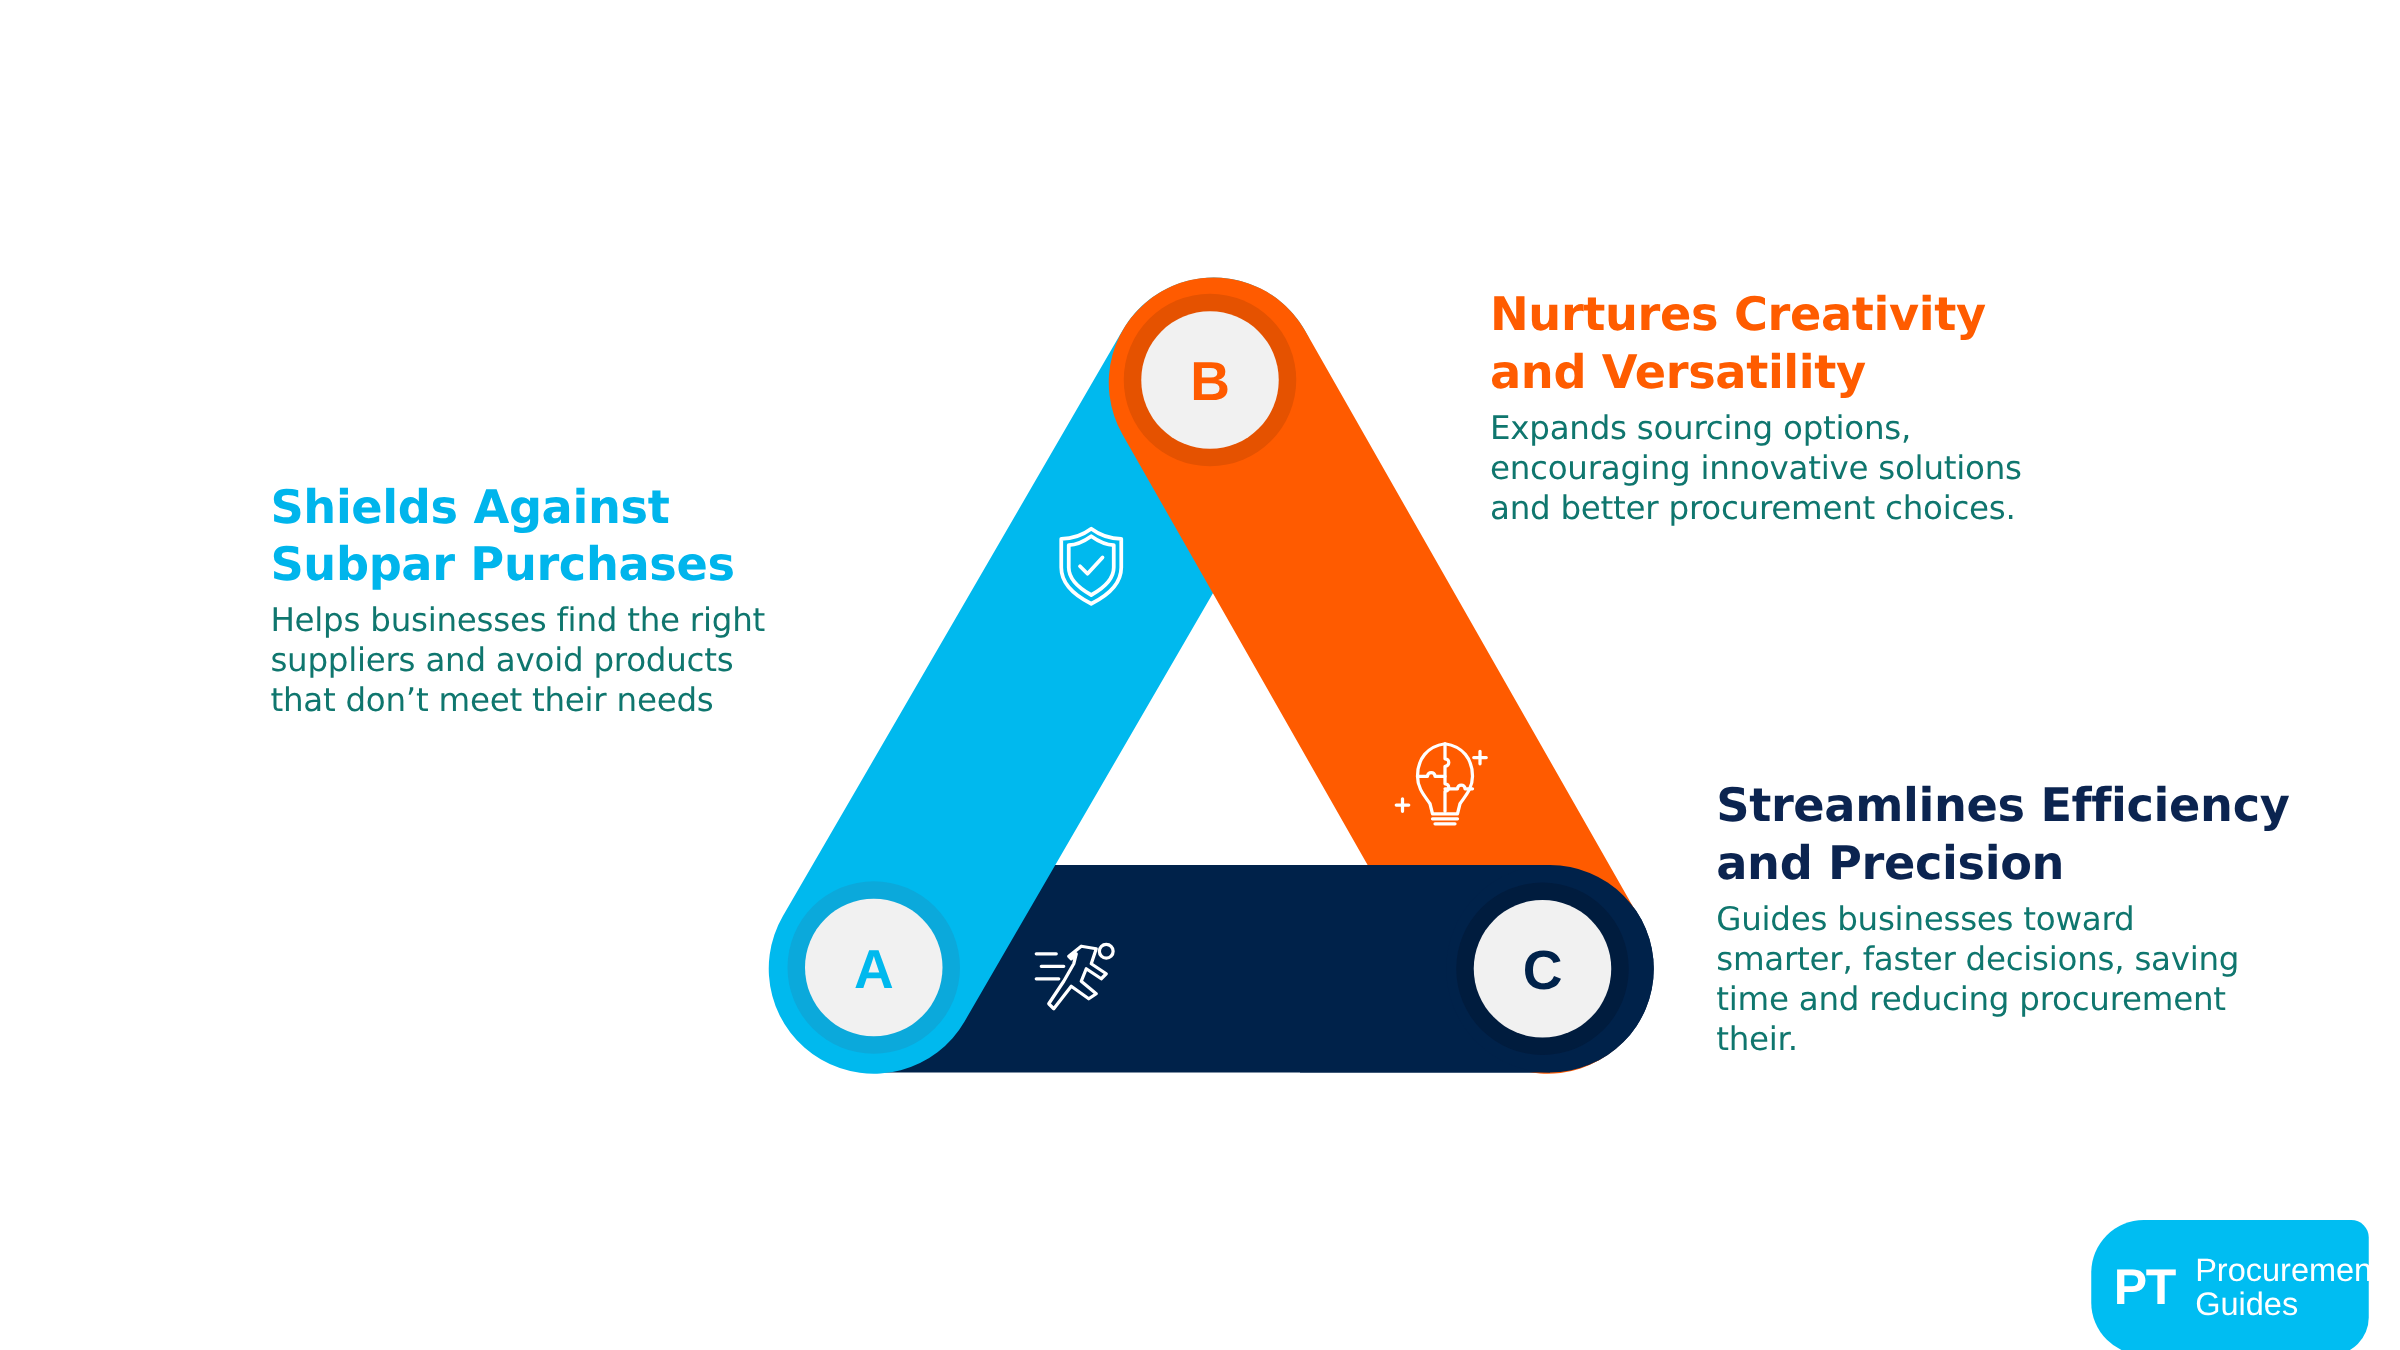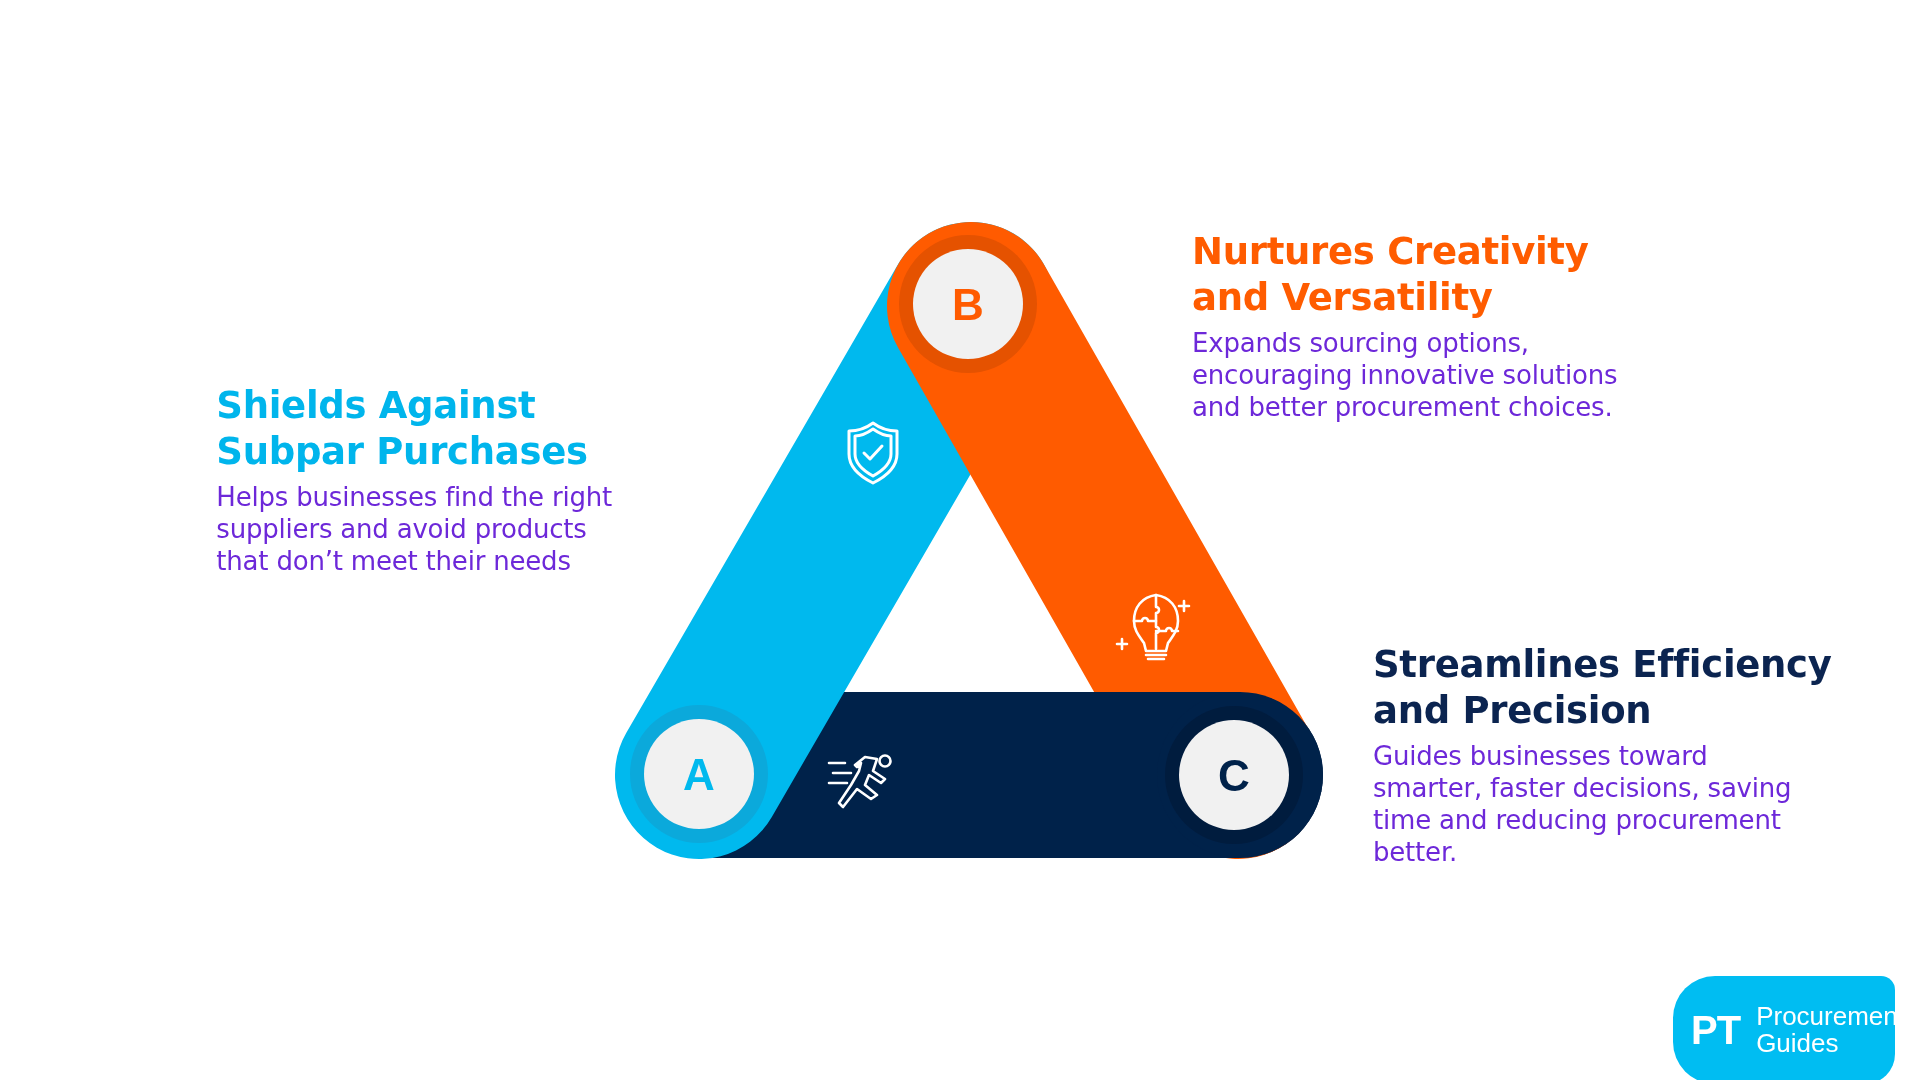--- a/index.html
+++ b/index.html
@@ -1,28 +1,28 @@
 <!DOCTYPE html>
 <html><head>
 <meta charset="utf-8">
 <style>
   html, body { margin:0; padding:0; }
   body { width:1920px; height:1080px; background:#ffffff; position:relative; overflow:hidden;
          font-family:"DejaVu Sans", "Liberation Sans", sans-serif; }
   #diagram { position:absolute; left:0; top:0; width:1920px; height:1080px; }
   .block { position:absolute; }
   .block h2 { margin:0; font-weight:bold; font-size:37px; line-height:46px; letter-spacing:-0.3px; }
-  .block p { margin:6px 0 0 0; font-size:26px; line-height:32px; color:#6d28d9; letter-spacing:-0.2px; }
+  .block p { margin:6px 0 0 0; font-size:26px; line-height:32px; color:#0f766e; letter-spacing:-0.2px; }
   .block .line { display:block; white-space:nowrap; }
   #block-a { right:1308px; top:383px; text-align:left; }
   #block-a h2 { color:#00B5EC; }
   #block-b { left:1192px; top:229px; }
   #block-b h2 { color:#FF5C00; }
   #block-c { left:1373px; top:622px; }
-  #block-c h2 { color:#0B2450;margin-top:20px; }
+  #block-c h2 { color:#0B2450; }
   .logo { position:absolute; left:1673px; top:976px; width:222px; height:108px; background:#00BDF2;
           border-radius:42px 14px 30px 42px; display:flex; align-items:center; }
   .logo-mark { color:#fff; font-weight:bold; font-size:40px; font-family:"Liberation Sans", sans-serif;
                margin-left:18px; letter-spacing:-1px; }
   .logo-divider { width:2px; height:50px; background:rgba(255,255,255,0.8); margin:0 6px 0 10px; }
   .logo-text { color:#fff; font-size:26px; line-height:27px; font-family:"Liberation Sans", sans-serif; }
   .letter { font-family:"Liberation Sans", sans-serif; font-weight:bold; font-size:44px; }
 </style>
 </head>
 <body>
@@ -105,21 +105,21 @@
 
 <div class="block" id="block-c">
   <h2>
     <span class="line">Streamlines Efficiency</span>
     <span class="line">and Precision</span>
   </h2>
   <p>
     <span class="line">Guides businesses toward</span>
     <span class="line">smarter, faster decisions, saving</span>
     <span class="line">time and reducing procurement</span>
-    <span class="line">better.</span>
+    <span class="line">their.</span>
   </p>
 </div>
 
 <div class="logo">
   <span class="logo-mark">PT</span>
   <span class="logo-divider"></span>
   <span class="logo-text">
     <span class="line" style="display:block">Procurement</span>
     <span class="line" style="display:block">Guides</span>
   </span>

